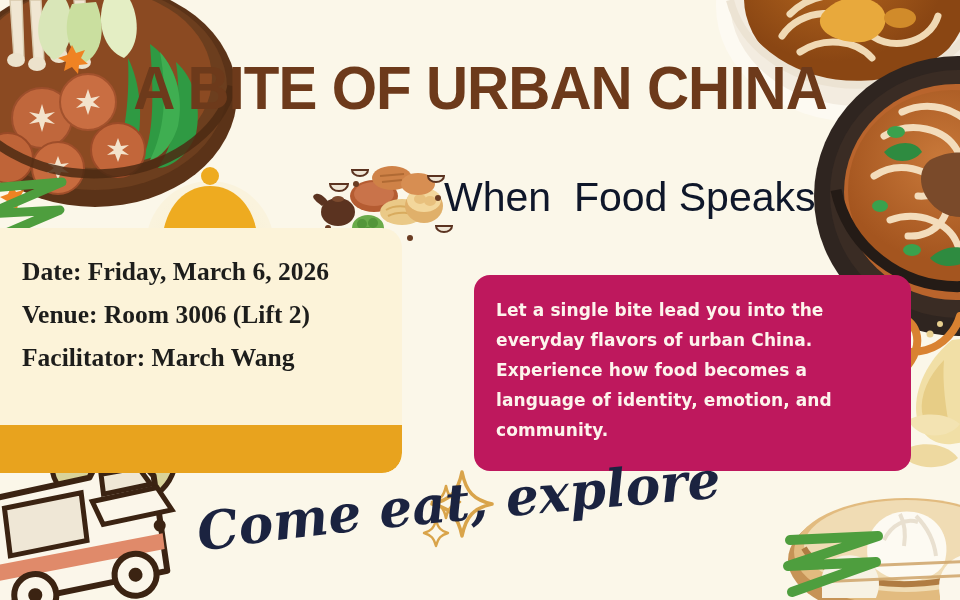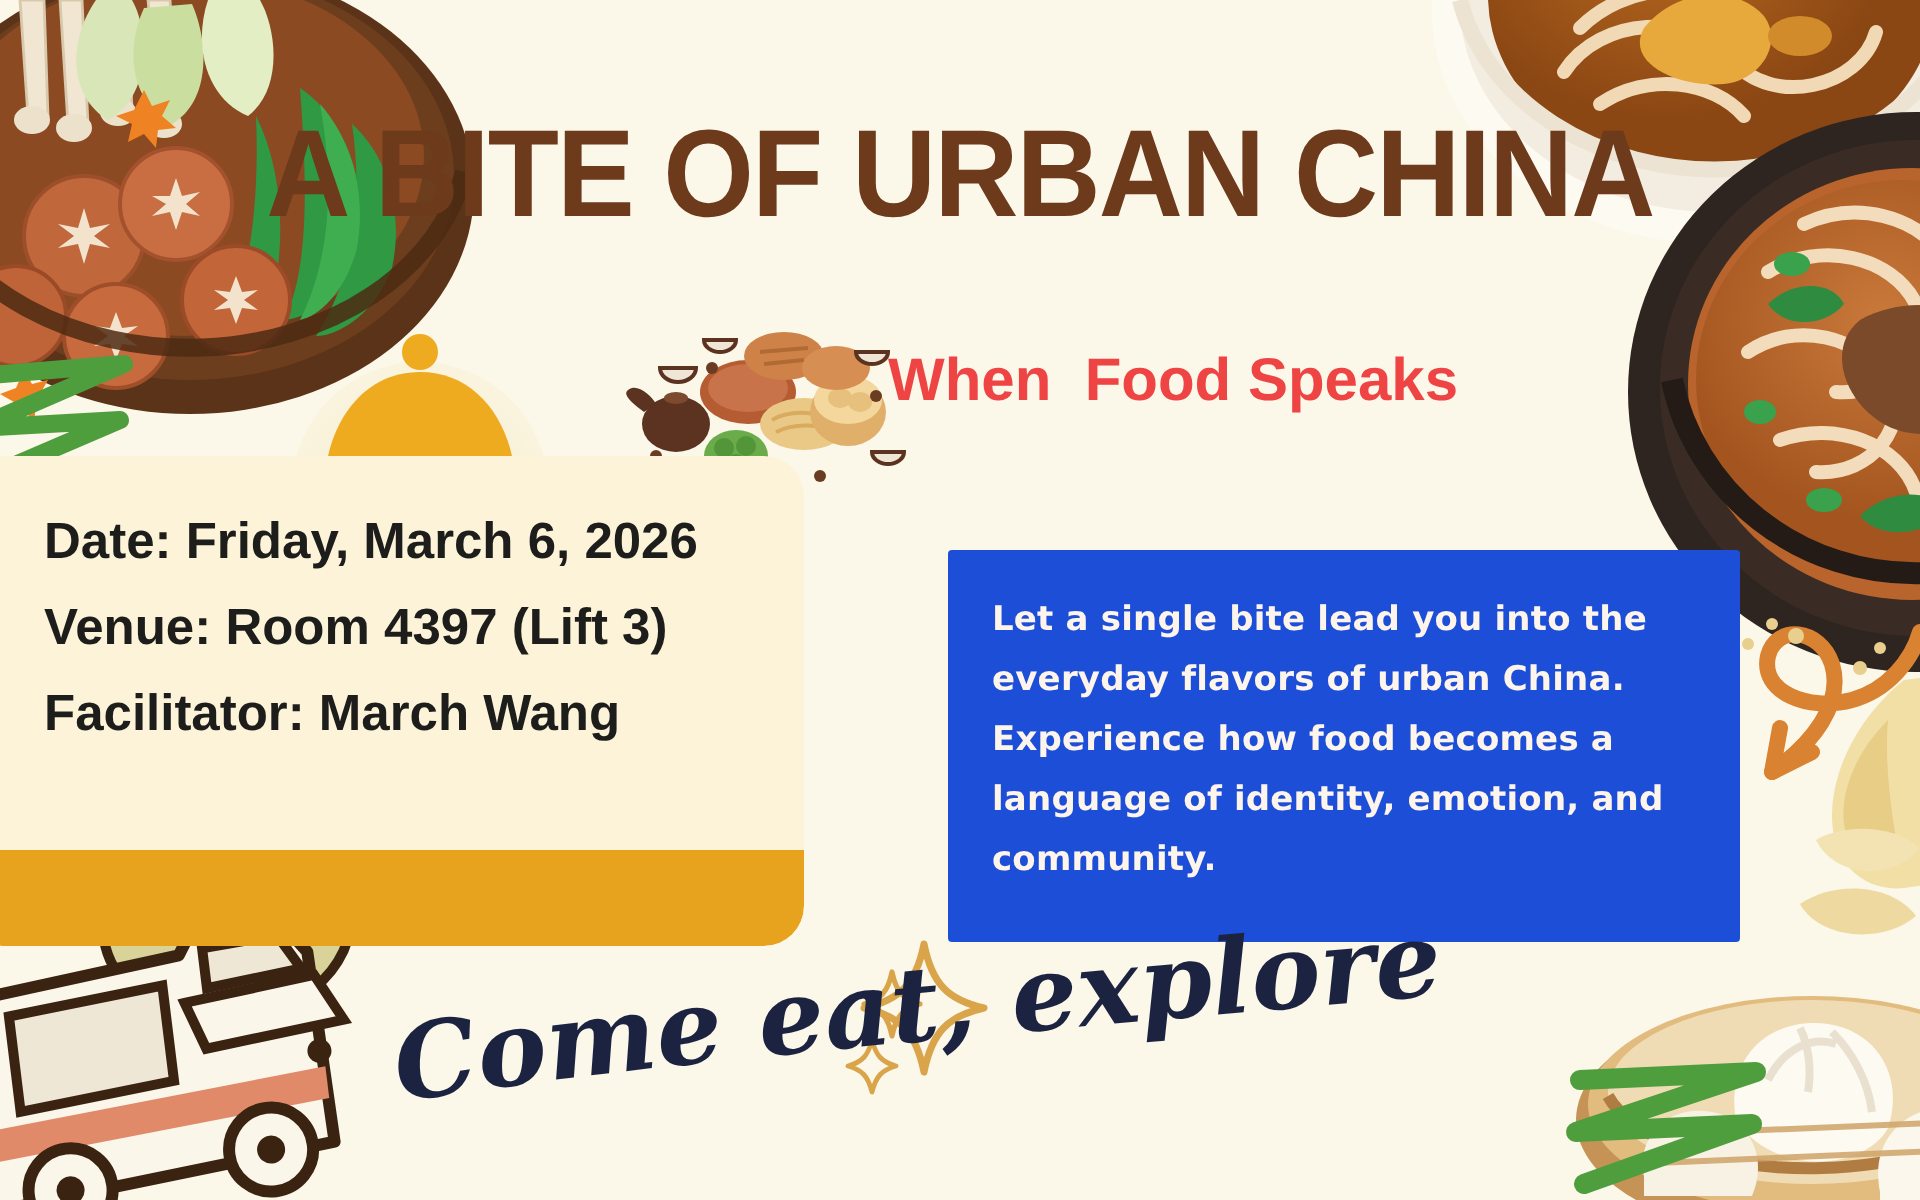--- a/index.html
+++ b/index.html
@@ -31,23 +31,23 @@
     color:#6d3a1b;
     transform:scaleX(0.94);
     white-space:nowrap;
     z-index:6;
   }
 
   
   #subtitle {
     position:absolute;
     left:444px; top:174px;
-    font-size:30px;
-    font-weight:bold;
-    color:#ef4444;
+    font-size:41px;
+    font-weight:normal;
+    color:#0f172a;
     white-space:pre;
     z-index:6;
   }
 
   
   #info-card {
     position:absolute;
     left:-18px; top:228px;
     width:420px; height:245px;
     background:#fcf3d9;
@@ -67,29 +67,30 @@
     left:40px; top:22px;
     z-index:2;
   }
   #info-list li {
     list-style:none;
     font-size:25.5px;
     font-weight:bold;
     color:#1d1d1b;
     line-height:43px;
     white-space:nowrap;
+    font-family:Liberation Serif, serif;
   }
 
   
   #desc-box {
     position:absolute;
     left:474px; top:275px;
-    width:396px; height:196px;
-    background:#1d4ed8;
-    border-radius:2px;
+    width:437px; height:196px;
+    background:#be185d;
+    border-radius:16px;
     z-index:4;
   }
   #desc-text {
     position:absolute;
     left:22px; right:18px; top:20px;
     font-family:"DejaVu Sans", sans-serif;
     font-size:17px;
     font-weight:bold;
     line-height:30px;
     color:#fdf4ec;
@@ -407,21 +408,21 @@
     </g>
   </svg>
 
   <h1 id="title">A BITE OF URBAN CHINA</h1>
 
   <div id="subtitle">When  Food Speaks</div>
 
   <div id="info-card">
     <ul id="info-list">
       <li>Date: Friday, March 6, 2026</li>
-      <li>Venue: Room 4397 (Lift 3)</li>
+      <li>Venue: Room 3006 (Lift 2)</li>
       <li>Facilitator: March Wang</li>
     </ul>
     <div class="band"></div>
   </div>
 
   <div id="desc-box">
     <p id="desc-text">Let a single bite lead you into the everyday flavors of urban China. Experience how food becomes a language of identity, emotion, and community.</p>
   </div>
 
   <div id="tagline">

